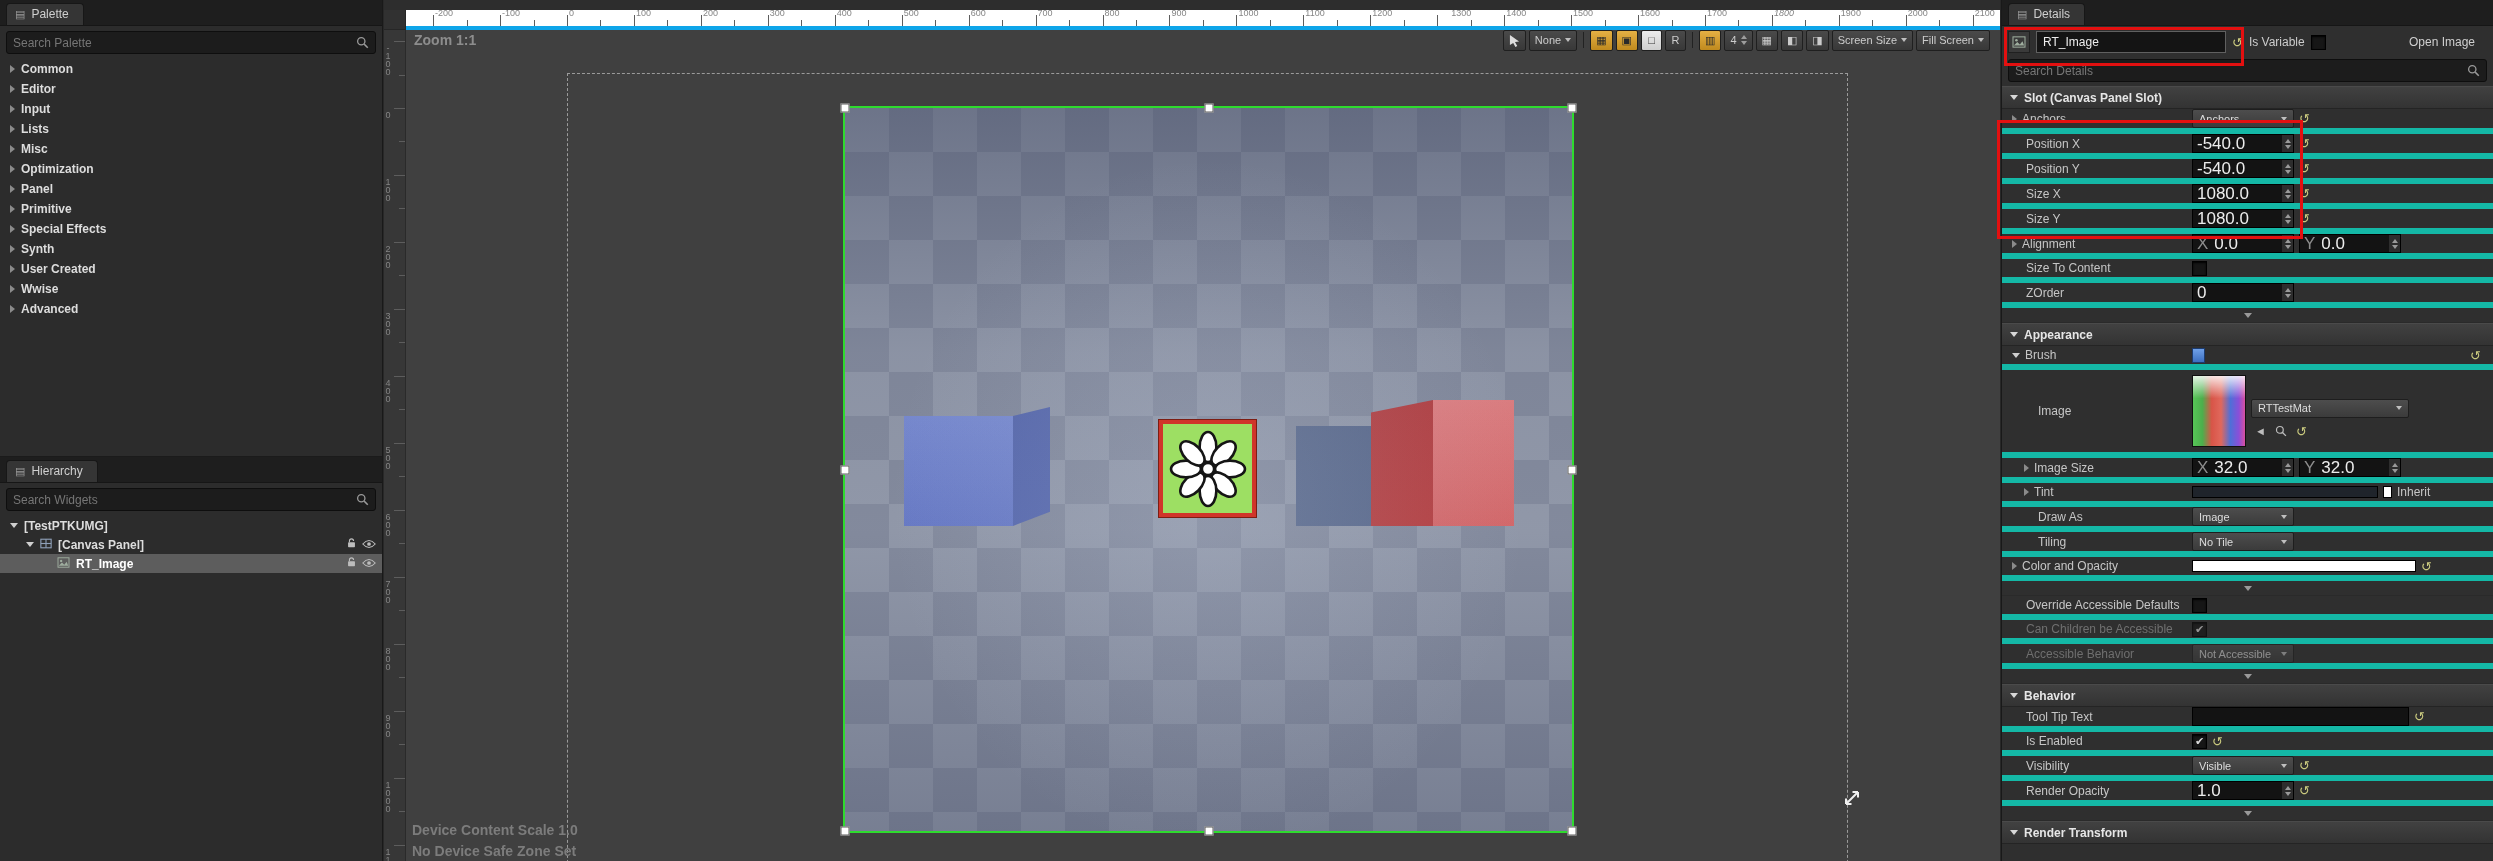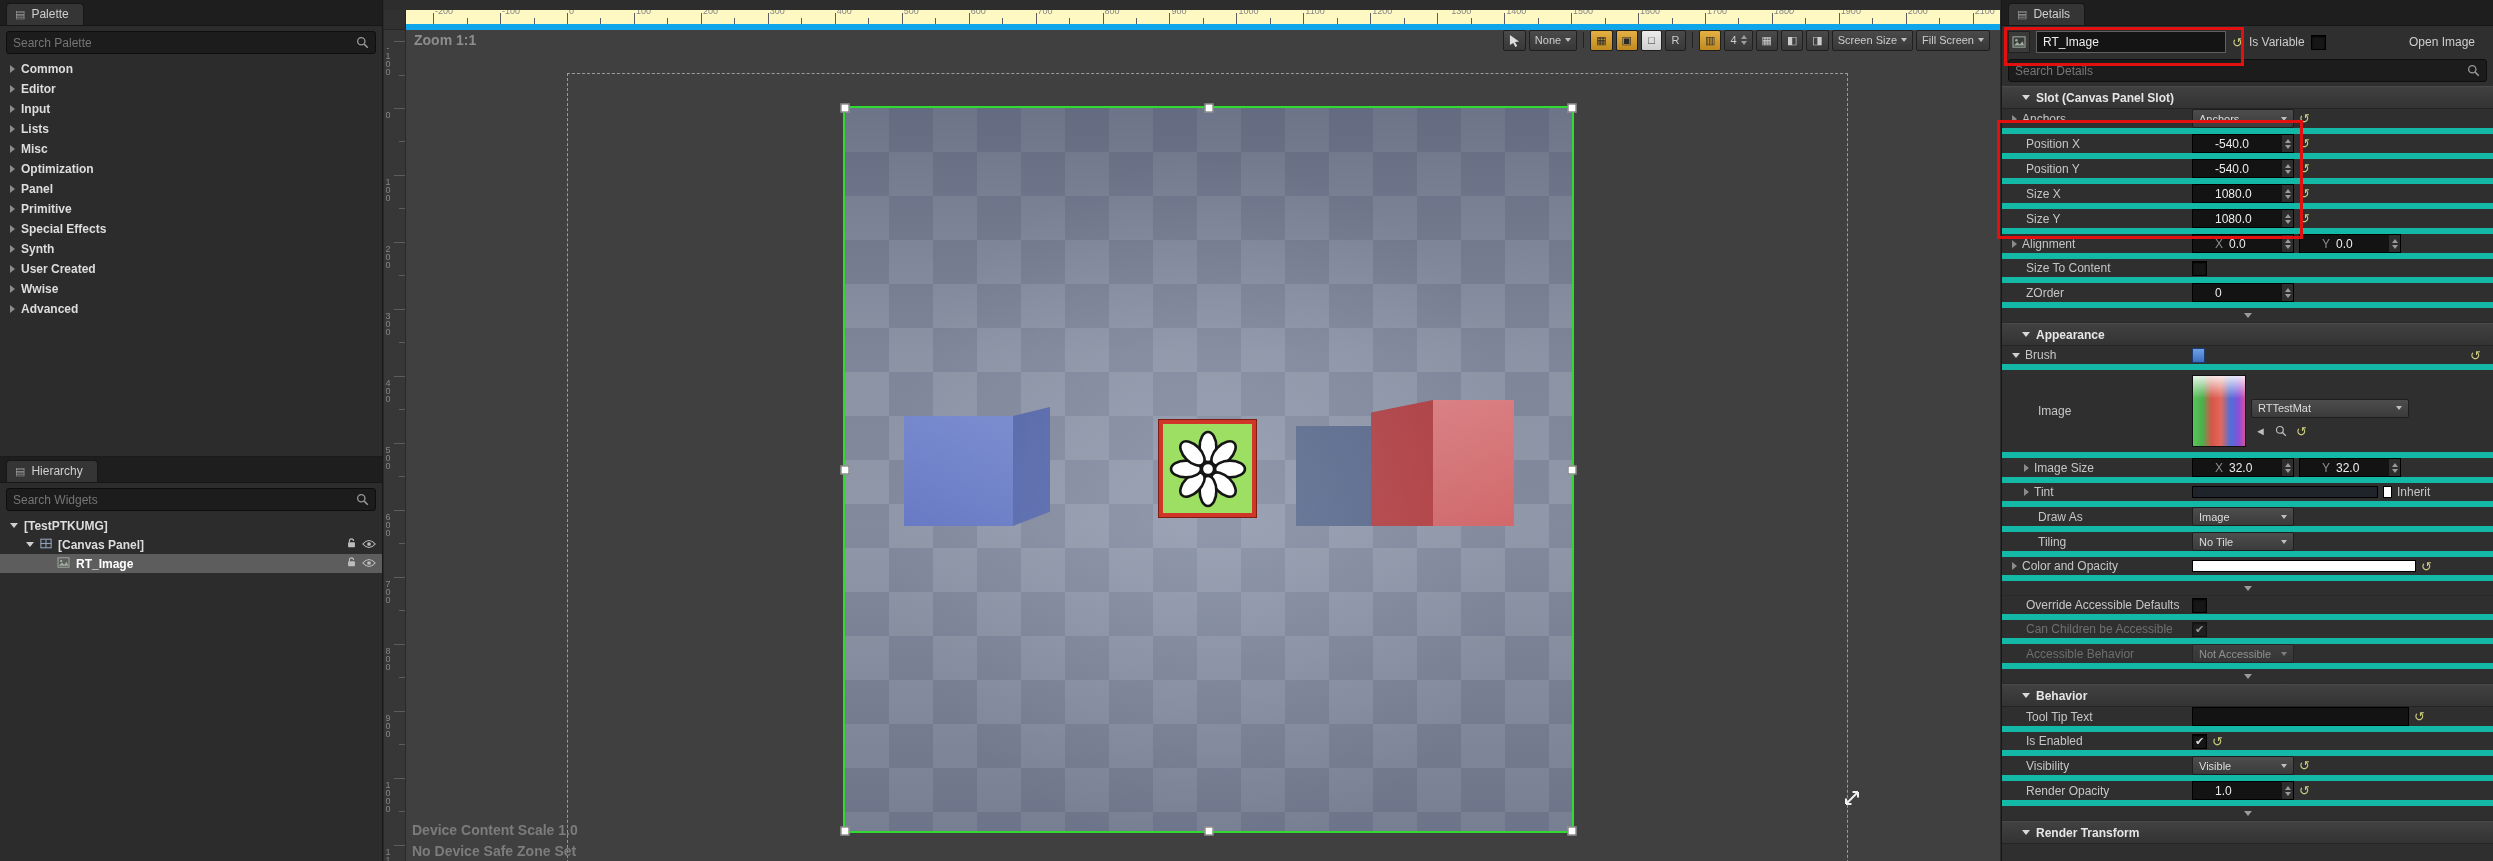--- a/index.html
+++ b/index.html
@@ -30,21 +30,21 @@
   .tri-e { width:0; height:0; border-top:4px solid transparent; border-bottom:4px solid transparent; border-left:5px solid #8b8b8b; flex:none; }
   .tri-s { width:0; height:0; border-left:4px solid transparent; border-right:4px solid transparent; border-top:5px solid #cfcfcf; flex:none; }
   .tri-s.dark { border-top-color:#d8d8d8; }
   .arrow-spacer { width:9px; flex:none; }
   .indent1 { padding-left:26px; } .indent2 { padding-left:42px; }
 
   
   #designer { position:absolute; left:384px; top:0; width:1616px; height:861px; background:#404040; overflow:hidden; }
   #designer-topstrip { position:absolute; top:0; left:0; right:0; height:10px; background:#2d2d2d; }
   #ruler-corner { position:absolute; left:0; top:10px; width:22px; height:20px; background:#313131; border-right:1px solid #262626; border-bottom:1px solid #262626; }
-  #ruler-top { position:absolute; left:22px; right:0; top:10px; height:20px; background:#fef9c3; border-bottom:6px solid #0ea5e9; overflow:hidden; }
+  #ruler-top { position:absolute; left:22px; right:0; top:10px; height:20px; background:#ffffff; border-bottom:4px solid #0ea5e9; overflow:hidden; }
   #ruler-left { position:absolute; left:0; top:30px; width:22px; bottom:0; background:#373737; border-right:1px solid #2a2a2a; overflow:hidden; }
   .tick { position:absolute; bottom:0; width:1px; height:6px; background:#5d5d5d; }
   .tick.major { height:11px; }
   .tick-label { position:absolute; bottom:8px; font-size:9px; color:#858585; }
   .ltick { position:absolute; right:0; height:1px; width:6px; background:#5d5d5d; }
   .ltick.major { width:11px; }
   .ltick-label { position:absolute; right:12px; font-size:9px; color:#858585; writing-mode:vertical-rl; text-orientation:upright; letter-spacing:-2px; }
   #zoom-label { position:absolute; left:30px; top:32px; font-size:14px; font-weight:bold; color:#8d8d8d; }
   #designer-footer { position:absolute; left:28px; top:820px; font-size:14px; font-weight:bold; color:#7c7c7c; line-height:21px; }
   #screen-bounds { position:absolute; left:183px; top:73px; width:1281px; height:820px; border:1px dashed rgba(230,230,230,.55); }
@@ -88,28 +88,28 @@
   
   #details { position:absolute; left:2001px; top:0; width:492px; height:861px; background:#2f2f2f; border-left:1px solid #191919; overflow:hidden; }
   #name-row { display:flex; align-items:center; gap:6px; padding:5px 8px 4px 6px; }
   .obj-icon { width:22px; height:22px; background:#3a3a3a; border:1px solid #202020; display:flex; align-items:center; justify-content:center; flex:none; }
   .name-field { width:190px; height:22px; background:#141414; border:1px solid #606060; display:flex; align-items:center; padding:0 6px; }
   .name-field input { width:100%; background:transparent; border:none; outline:none; color:#ededed; font:inherit; }
   .reset-icon { color:#c9c97e; font-size:13px; line-height:1; cursor:pointer; flex:none; }
   .checkbox { width:15px; height:15px; background:#161616; border:1px solid #000; box-shadow:inset 0 1px 2px #000; display:flex; align-items:center; justify-content:center; color:#d8d8d8; font-size:11px; flex:none; }
   #open-image { margin-left:auto; margin-right:10px; color:#cfcfcf; cursor:pointer; }
   #details-search { margin:2px 6px 4px 6px; }
-  .cat-header { height:23px; background:linear-gradient(#414141,#333333); border-top:1px solid #4a4a4a; border-bottom:1px solid #242424; display:flex; align-items:center; gap:6px; padding-left:20px; font-weight:bold; color:#e6e6e6; }
+  .cat-header { height:23px; background:linear-gradient(#414141,#333333); border-top:1px solid #4a4a4a; border-bottom:1px solid #242424; display:flex; align-items:center; gap:6px; padding-left:8px; font-weight:bold; color:#e6e6e6; }
   .prop-row { min-height:24px; display:flex; align-items:center; border-bottom:6px solid #14b8a6; padding-left:10px; color:#c6c6c6; }
   .prop-label { width:180px; display:flex; align-items:center; gap:5px; flex:none; }
   .prop-label.indent { padding-left:12px; }
   .prop-value { display:flex; align-items:center; gap:5px; flex:1; padding-right:12px; }
   .dropdown { height:19px; width:102px; background:linear-gradient(#4d4d4d,#3b3b3b); border:1px solid #1e1e1e; border-radius:2px; display:flex; align-items:center; justify-content:space-between; padding:0 6px; color:#dddddd; font-size:11px; }
   .dropdown.wideD { width:158px; }
-  .numfield { height:19px; width:102px; background:#131313; border:1px solid #000; display:flex; align-items:center; padding-left:22px; color:#ececec; font-size:12px; }
+  .numfield { height:19px; width:102px; background:#131313; border:1px solid #000; display:flex; align-items:center; padding-left:4px; color:#ececec; font-size:17px; }
   .nf-prefix { color:#8d8d8d; margin-right:6px; }
   .nf-val { flex:1; white-space:nowrap; overflow:hidden; }
   .spin { width:11px; align-self:stretch; background:#2d2d2d; display:flex; flex-direction:column; align-items:center; justify-content:center; gap:2px; flex:none; }
   .sp-up { width:0;height:0;border-left:3px solid transparent;border-right:3px solid transparent;border-bottom:4px solid #9a9a9a; }
   .sp-dn { width:0;height:0;border-left:3px solid transparent;border-right:3px solid transparent;border-top:4px solid #9a9a9a; }
   .textfield { height:19px; width:217px; background:#131313; border:1px solid #000; }
   .swatch { height:12px; border:1px solid #000; }
   .mini-swatch { width:9px; height:12px; background:#ffffff; border:1px solid #000; }
   .blue-chip { width:13px; height:15px; background:linear-gradient(#6fa0e8,#3c6fc0); border:1px solid #1c3c70; }
   .flex-spacer { flex:1; }

